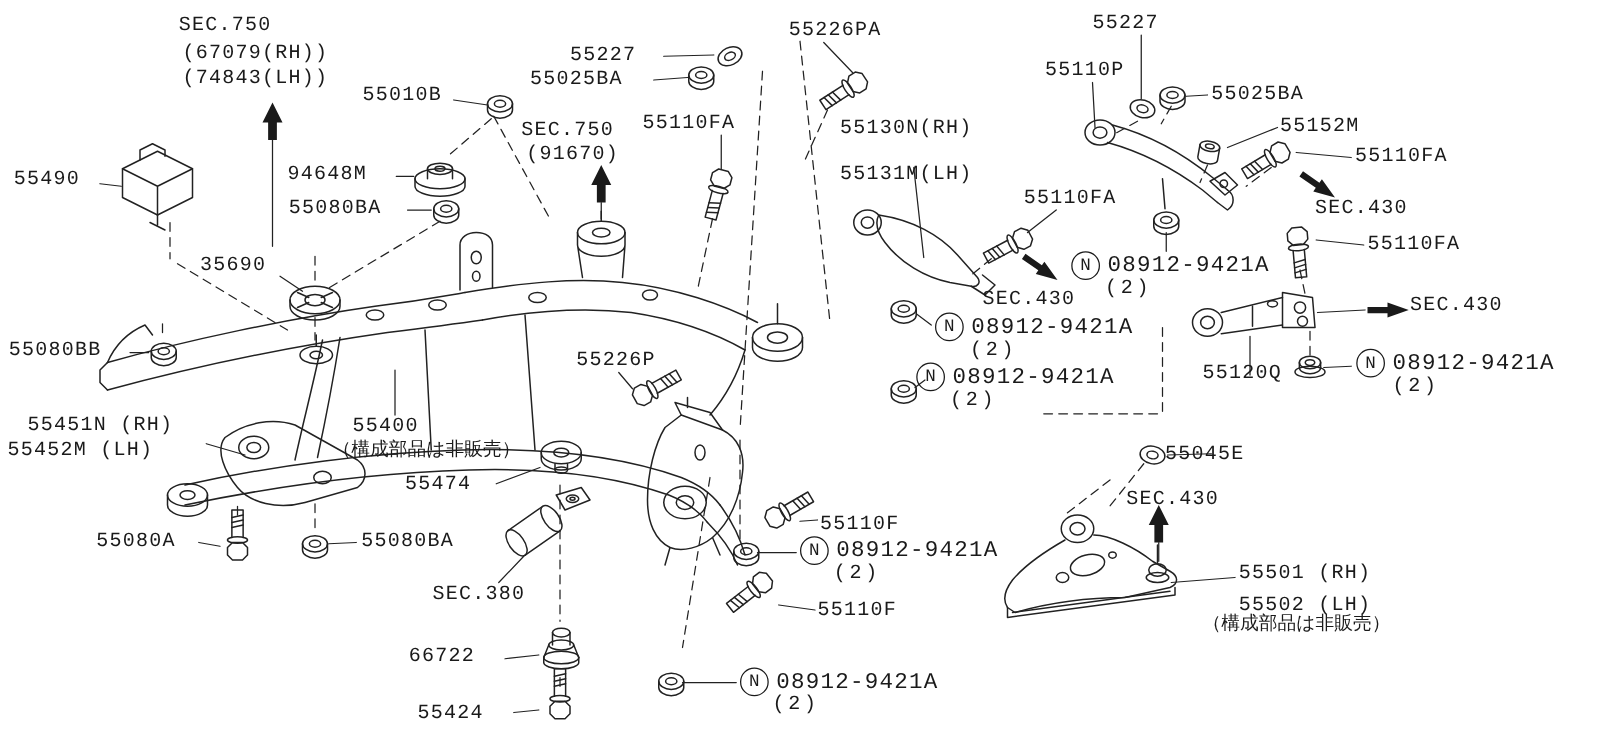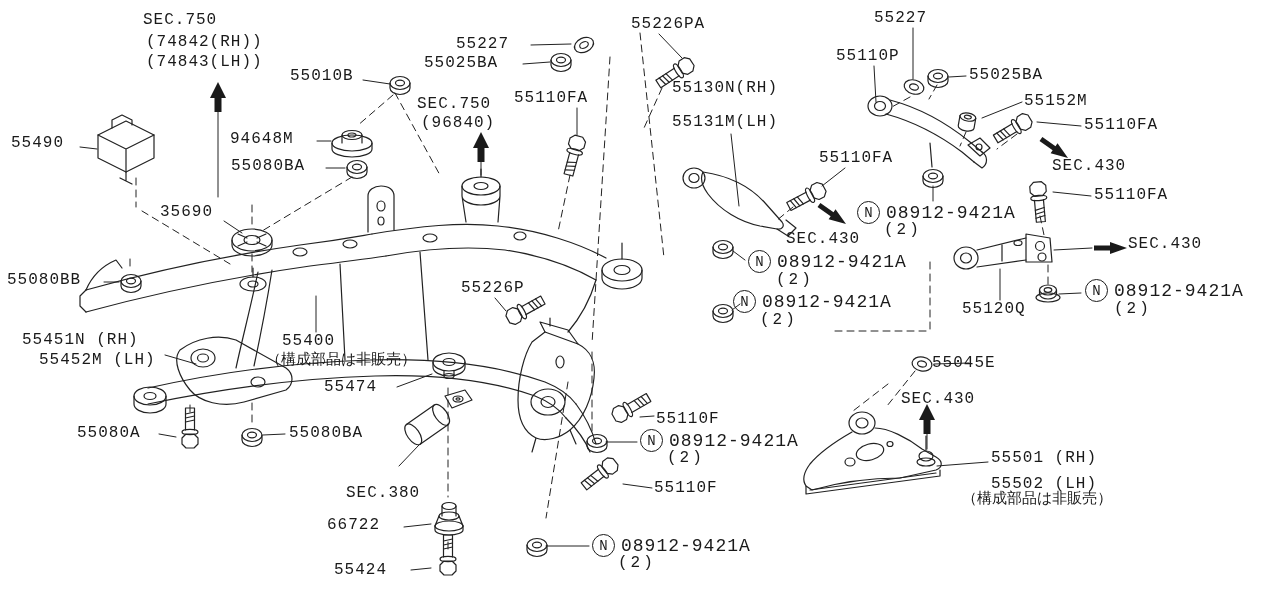--- a/index.html
+++ b/index.html
@@ -245,56 +245,56 @@
       <path d="M610,57 L592,344 M640,33 L664,258 M570,175 L558,232 M662,88 L644,128"></path>
       <path d="M910,97 L890,108 M937,85 L929,99 M966,132 L960,146 M1017,134 L997,149 M1040,216 L1044,235 M1048,265 L1048,287"></path>
       <path d="M915,371 L887,406 M888,384 L853,411 M930,262 L930,330 M835,331 L928,331 M793,207 L776,221"></path>
       <path d="M592,352 L592,433 M568,382 L546,518"></path>
       <path d="M448,388 L448,497 M448,542 L448,551 M252,403 L252,427 M190,405 L190,413"></path>
     </g>
   </g>
 </svg>
 
 <div class="lbl" style="left:143px;top:12px">SEC.750</div>
-<div class="lbl" style="left:146px;top:34px">(74842(RH))</div>
+<div class="lbl" style="left:146px;top:34px">(67079(RH))</div>
 <div class="lbl" style="left:146px;top:54px">(74843(LH))</div>
 <div class="lbl" style="left:290px;top:68px">55010B</div>
 <div class="lbl" style="left:11px;top:135px">55490</div>
 <div class="lbl" style="left:230px;top:131px">94648M</div>
 <div class="lbl" style="left:231px;top:158px">55080BA</div>
 <div class="lbl" style="left:160px;top:204px">35690</div>
 <div class="lbl" style="left:7px;top:272px">55080BB</div>
 <div class="lbl" style="left:22px;top:332px">55451N (RH)</div>
-<div class="lbl" style="left:39px;top:352px">55452M (LH)</div>
+<div class="lbl" style="left:6px;top:352px">55452M (LH)</div>
 <div class="lbl" style="left:456px;top:36px">55227</div>
 <div class="lbl" style="left:424px;top:55px">55025BA</div>
 <div class="lbl" style="left:417px;top:96px">SEC.750</div>
-<div class="lbl" style="left:421px;top:115px">(96840)</div>
+<div class="lbl" style="left:421px;top:115px">(91670)</div>
 <div class="lbl" style="left:514px;top:90px">55110FA</div>
 <div class="lbl" style="left:631px;top:16px">55226PA</div>
-<div class="lbl" style="left:672px;top:80px">55130N(RH)</div>
-<div class="lbl" style="left:672px;top:114px">55131M(LH)</div>
+<div class="lbl" style="left:672px;top:94px">55130N(RH)</div>
+<div class="lbl" style="left:672px;top:131px">55131M(LH)</div>
 <div class="lbl" style="left:874px;top:10px">55227</div>
 <div class="lbl" style="left:836px;top:48px">55110P</div>
 <div class="lbl" style="left:969px;top:67px">55025BA</div>
 <div class="lbl" style="left:1024px;top:93px">55152M</div>
 <div class="lbl" style="left:1084px;top:117px">55110FA</div>
 <div class="lbl" style="left:1052px;top:158px">SEC.430</div>
 <div class="lbl" style="left:1094px;top:187px">55110FA</div>
 <div class="lbl" style="left:819px;top:150px">55110FA</div>
 <div class="lbl" style="left:786px;top:231px">SEC.430</div>
 <div class="lbl" style="left:1128px;top:236px">SEC.430</div>
-<div class="lbl" style="left:962px;top:301px">55120Q</div>
+<div class="lbl" style="left:962px;top:290px">55120Q</div>
 <div class="lbl" style="left:461px;top:280px">55226P</div>
 <div class="lbl" style="left:282px;top:333px">55400</div>
 <div class="lbl jnote" style="left:266px;top:353px">（構成部品は非販売）</div>
 <div class="lbl" style="left:324px;top:379px">55474</div>
 <div class="lbl" style="left:77px;top:425px">55080A</div>
 <div class="lbl" style="left:289px;top:425px">55080BA</div>
-<div class="lbl" style="left:346px;top:485px">SEC.380</div>
+<div class="lbl" style="left:346px;top:467px">SEC.380</div>
 <div class="lbl" style="left:656px;top:411px">55110F</div>
 <div class="lbl" style="left:654px;top:480px">55110F</div>
 <div class="lbl" style="left:327px;top:517px">66722</div>
 <div class="lbl" style="left:334px;top:562px">55424</div>
 <div class="lbl" style="left:932px;top:355px">55045E</div>
 <div class="lbl" style="left:901px;top:391px">SEC.430</div>
 <div class="lbl" style="left:991px;top:450px">55501 (RH)</div>
 <div class="lbl" style="left:991px;top:476px">55502 (LH)</div>
 <div class="lbl jnote" style="left:962px;top:492px">（構成部品は非販売）</div>
 

